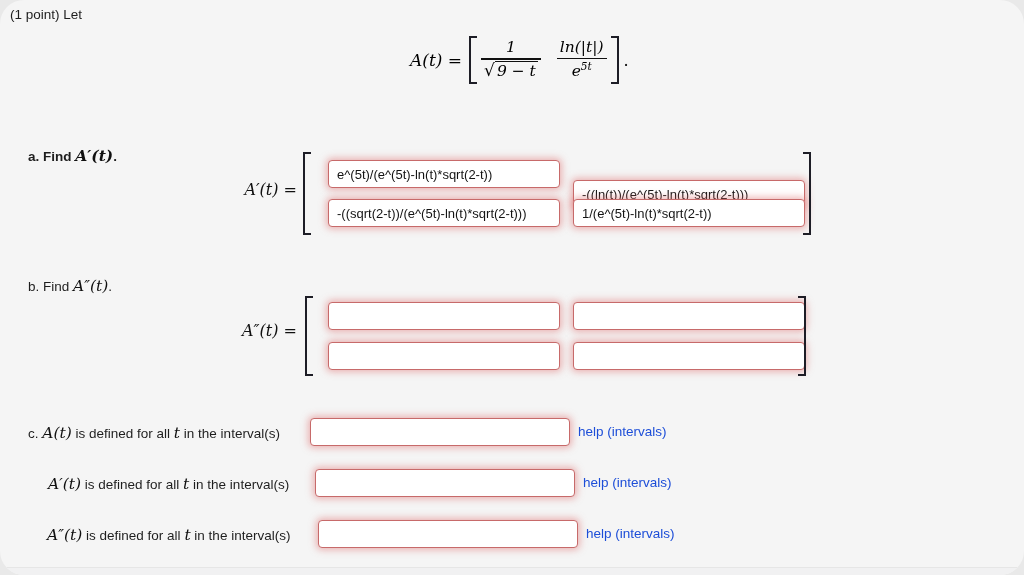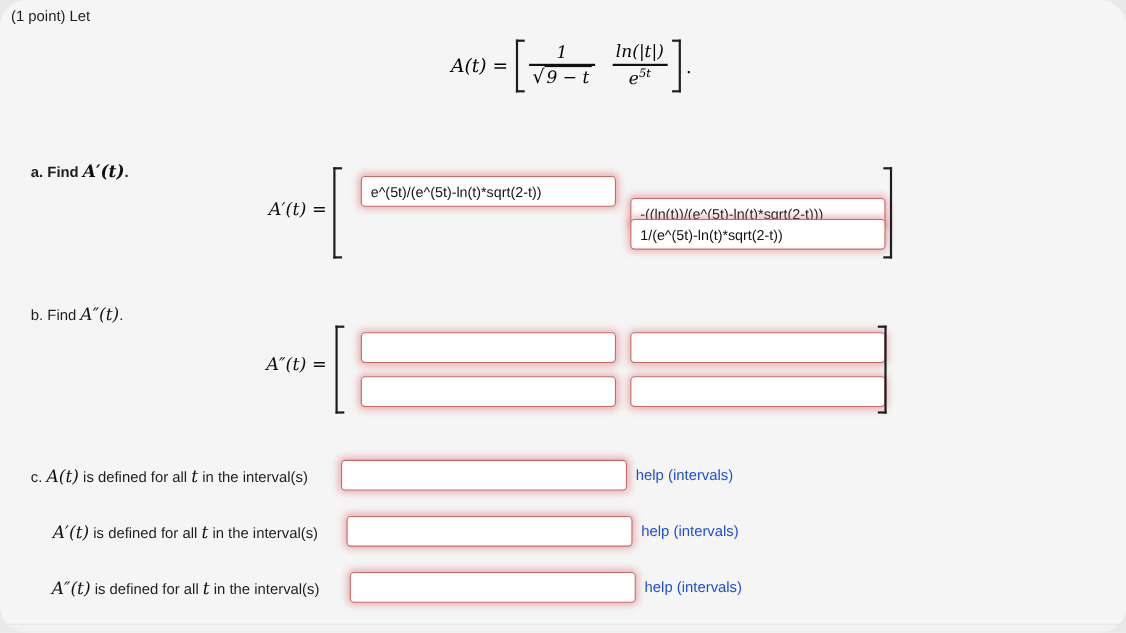--- a/index.html
+++ b/index.html
@@ -73,20 +73,21 @@
     <span class="period">.</span>
   </div>
 
   <div class="abs heading" style="left:28px;top:146px;font-weight:bold;">
     <span>a. Find </span><span class="m">A′(t)</span><span>.</span>
   </div>
   <div class="abs mlabel" style="left:190px;top:180px;width:107px;">A′(t) =</div>
   <div class="abs brk brk-l" style="left:303px;top:152px;height:83px;"></div>
   <input class="abs ans ans-a" style="left: 328px; top: 160px;" value="e^(5t)/(e^(5t)-ln(t)*sqrt(2-t))">
   <input class="abs ans ans-a" style="left: 573px; top: 160px; margin-top: 20px;" value="-((ln(t))/(e^(5t)-ln(t)*sqrt(2-t)))">
+  <input class="abs ans ans-a" style="left: 328px; top: 199px;" value="-((sqrt(2-t))/(e^(5t)-ln(t)*sqrt(2-t)))">
   <input class="abs ans ans-a" style="left: 573px; top: 199px;" value="1/(e^(5t)-ln(t)*sqrt(2-t))">
   <div class="abs brk brk-r" style="left:803px;top:152px;height:83px;"></div>
 
   <div class="abs heading" style="left:28px;top:277px;text-align:right;">
     <span>b. Find </span><span class="m">A″(t)</span><span>.</span>
   </div>
   <div class="abs mlabel" style="left:190px;top:321px;width:107px;">A″(t) =</div>
   <div class="abs brk brk-l" style="left:305px;top:296px;height:80px;"></div>
   <input class="abs ans ans-a" style="left: 328px; top: 302px;" value="">
   <input class="abs ans ans-a" style="left: 573px; top: 302px;" value="">

